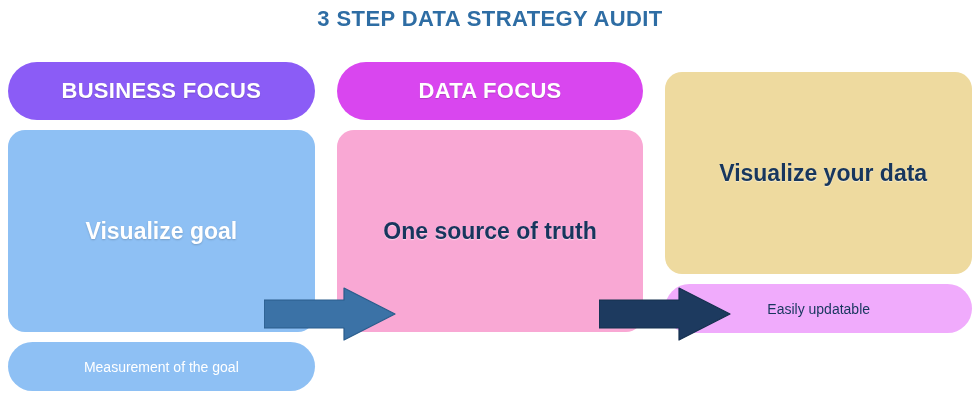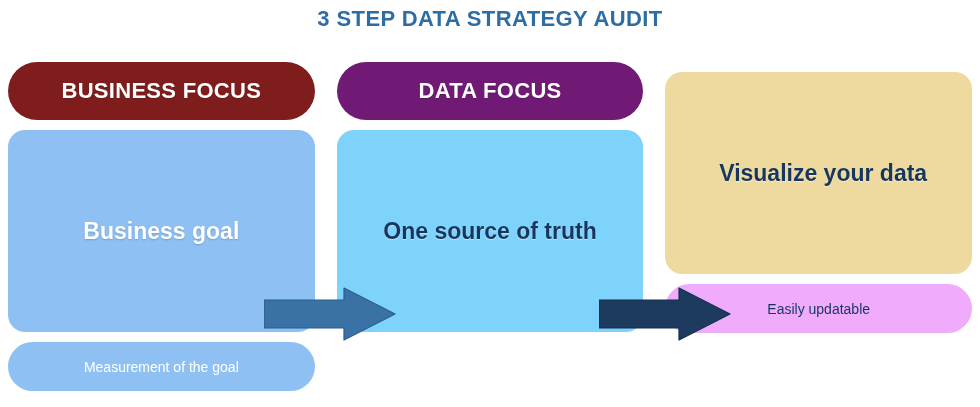--- a/index.html
+++ b/index.html
@@ -93,26 +93,26 @@
     border-radius: 25px;
     display: flex;
     align-items: center;
     justify-content: center;
     font-size: 14px;
     font-weight: normal;
     white-space: nowrap;
   }
 
   
-  .col-1 .header-pill { background: #7f1d1d; }
+  .col-1 .header-pill { background: #8b5cf6; }
   .col-1 .body-card   { background: #8ec0f4; color: #ffffff; text-shadow: 0 1px 2px rgba(0,0,0,0.18); }
   .col-1 .footer-pill { background: #8ec0f4; color: #ffffff; }
 
-  .col-2 .header-pill { background: #701a75; }
-  .col-2 .body-card   { background: #7dd3fc; color: #17365d; text-shadow: 0 1px 1px rgba(255,255,255,0.5); }
+  .col-2 .header-pill { background: #d946ef; }
+  .col-2 .body-card   { background: #f9a8d4; color: #17365d; text-shadow: 0 1px 1px rgba(255,255,255,0.5); }
   .col-2 .footer-pill { background: #d5dee8; color: #17365d; }
 
   .col-3 .header-pill { background: #eeb440; }
   .col-3 .body-card   { background: #eeda9f; color: #17365d; text-shadow: 0 1px 1px rgba(255,255,255,0.5); padding-left: 19px; }
   .col-3 .footer-pill { background: #f0abfc; color: #17365d; }
 
   
   .arrow {
     position: absolute;
     top: 287px;
@@ -128,21 +128,21 @@
 <body>
 
 <div class="infographic">
 
   <div class="title">3 STEP DATA STRATEGY AUDIT</div>
 
   <div class="columns">
 
     <div class="column col-1">
       <div class="header-pill">BUSINESS FOCUS</div>
-      <div class="body-card">Business goal</div>
+      <div class="body-card">Visualize goal</div>
       <div class="footer-pill">Measurement of the goal</div>
     </div>
 
     <div class="column col-2">
       <div class="header-pill">DATA FOCUS</div>
       <div class="body-card">One source of truth</div>
     </div>
 
     <div class="column col-3">
       <div class="body-card">Visualize your data</div>

